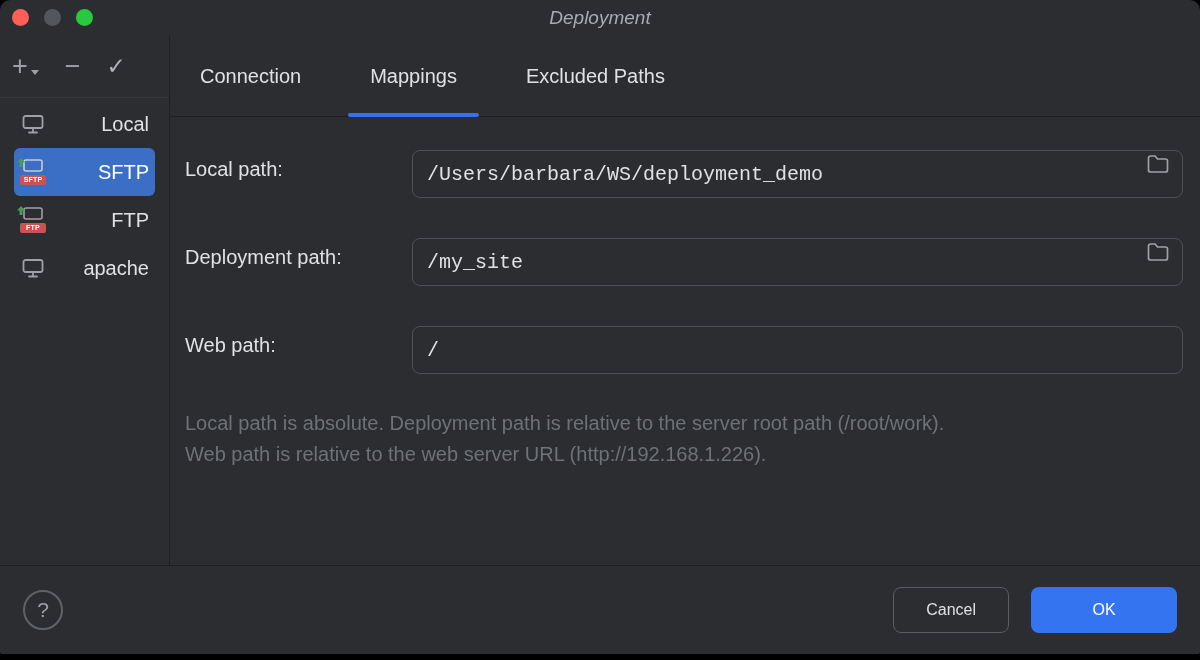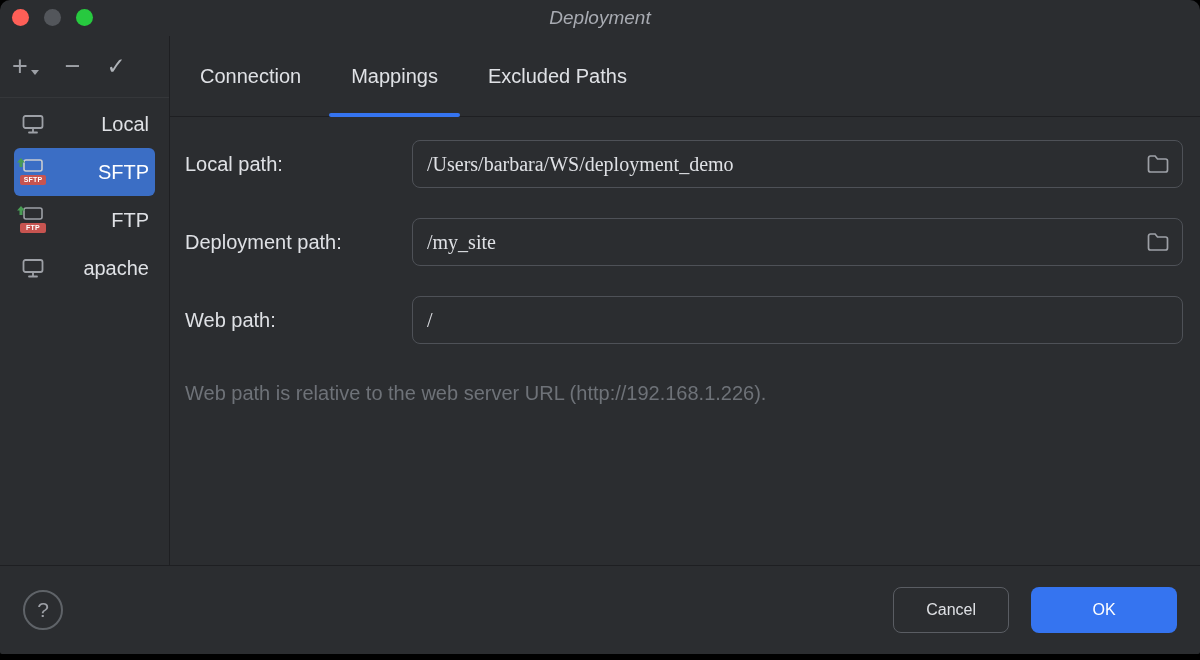--- a/index.html
+++ b/index.html
@@ -62,21 +62,21 @@
     text-align:center; border-radius:2px; letter-spacing:0.2px;
   }
   .green-arrow { position:absolute; top:-2px; left:-4px; }
   .mini-monitor { position:absolute; top:0; left:3px; }
 
   
   .content { flex:1; display:flex; flex-direction:column; min-width:0; }
   .tabs {
     flex:0 0 81px; height:81px;
     display:flex; align-items:flex-start;
-    padding-left:8px; gap:6px;
+    padding-left:8px; gap:25px;
     border-bottom:1px solid #1E1F22;
   }
   .tab {
     height:100%; padding:0 22px;
     display:flex; align-items:center;
     font-size:20px; color:#DFE1E5;
     position:relative; cursor:pointer; white-space:nowrap;
   }
   .tab.active::after {
     content:""; position:absolute; left:0; right:0; bottom:-1px;
@@ -86,22 +86,23 @@
   .form { flex:1; padding:23px 17px 0 15px; overflow:hidden; }
   .field-row { display:flex; align-items:center; margin-bottom:30px; }
   .field-label { flex:0 0 227px; width:227px; font-size:20px; color:#DFE1E5; }
   .field-input-wrap { flex:1; position:relative; }
   .field-input {
     width:100%; height:48px;
     background:transparent;
     border:1px solid #4E5157; border-radius:8px;
     color:#DFE1E5; font-size:20px;
     padding:0 48px 0 14px;
-    font-family:Liberation Serif, serif;
+    font-family:Liberation Mono, monospace;
     outline:none;
+    margin-top:10px;
   }
   .folder-btn { position:absolute; right:14px; top:14px; width:22px; height:20px; cursor:pointer; }
 
   .note { margin-top:34px; color:#6E7278; font-size:20px; line-height:31px; }
   .add-btn {
     margin:23px 0 0 9px; height:46px; padding:0 25px;
     background:transparent;
     border:1px solid #5A5D63; border-radius:8px;
     color:#DFE1E5; font-size:20px;
     font-family:"Liberation Sans", sans-serif;
@@ -235,20 +236,21 @@
         </div>
 
         <div class="field-row">
           <label class="field-label">Web path:</label>
           <div class="field-input-wrap">
             <input class="field-input" type="text" value="/" style="">
           </div>
         </div>
 
         <div class="note">
+          <div>Local path is absolute. Deployment path is relative to the server root path (/root/work).</div>
           <div>Web path is relative to the web server URL (http://192.168.1.226).</div>
         </div>
 
       </div>
     </section>
   </div>
 
   <footer class="footer">
     <div class="help-circle">
       <span>?</span>

